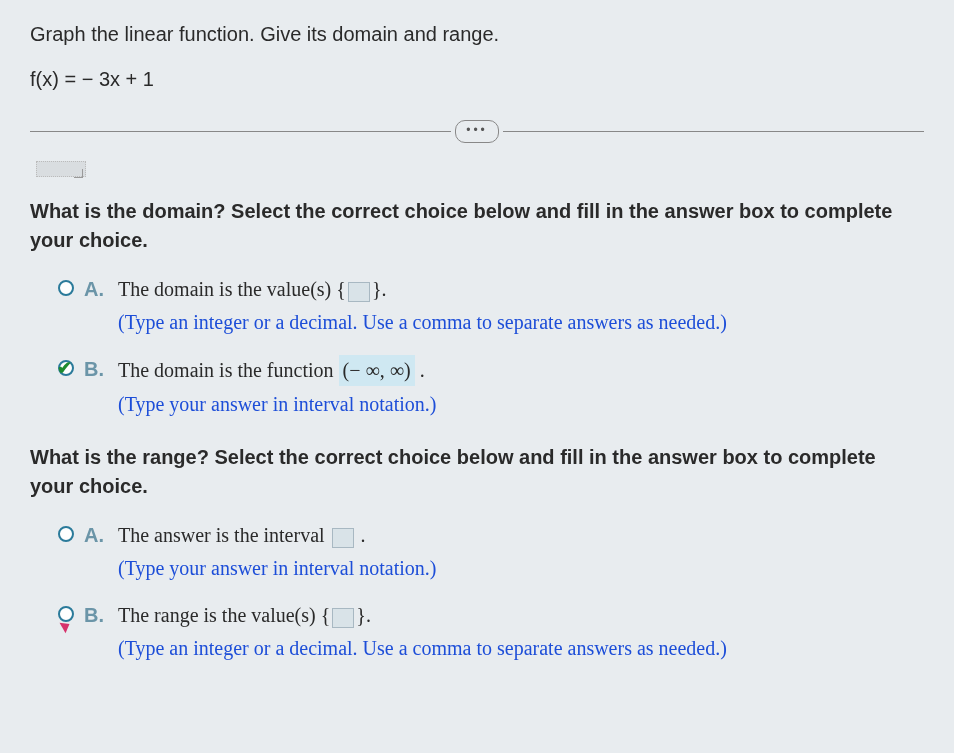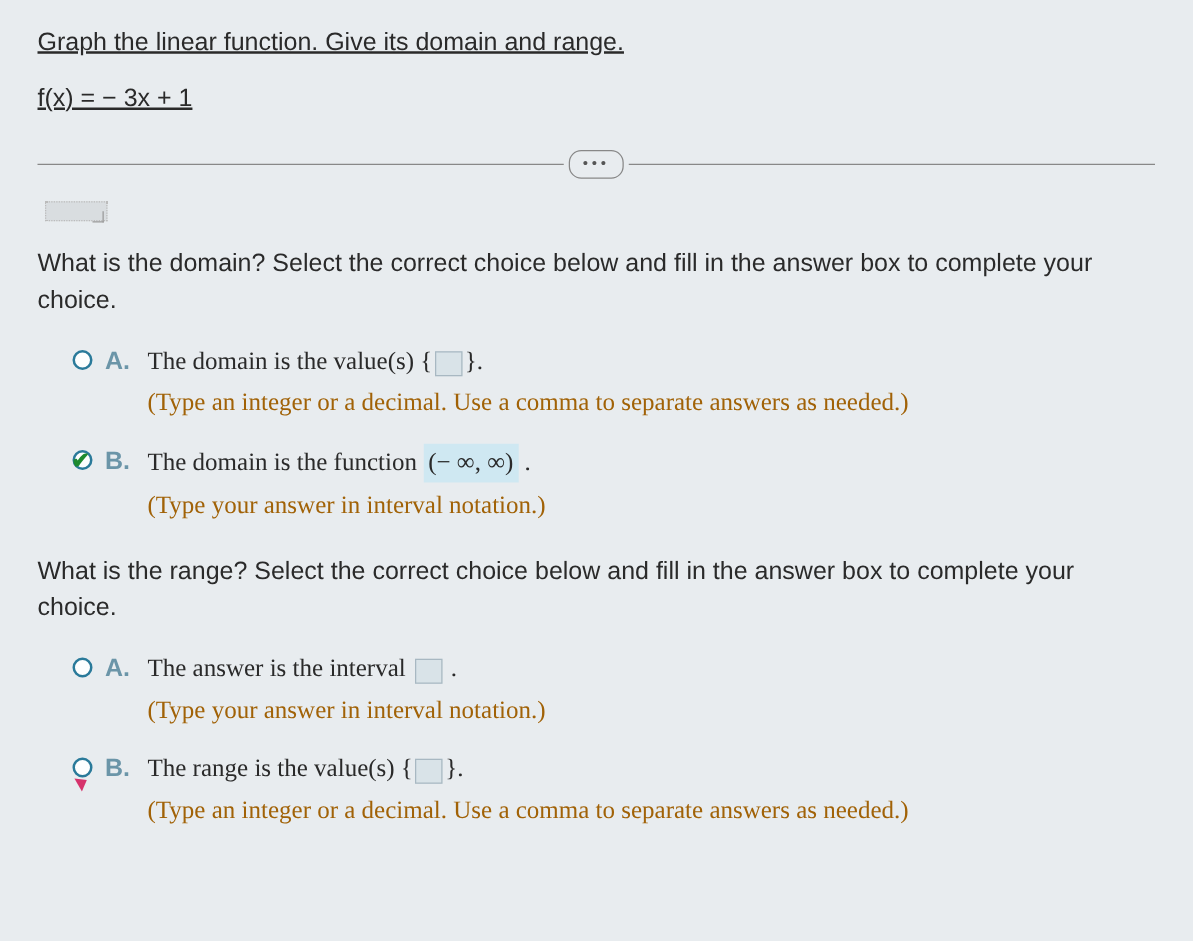--- a/index.html
+++ b/index.html
@@ -6,21 +6,21 @@
   body {
     width: 954px;
     height: 753px;
     background: #e8ecef;
     font-family: Arial, Helvetica, sans-serif;
     color: #2a2a2a;
     padding: 20px 30px;
     font-size: 20px;
     line-height: 1.45;
   }
-  .question-block { margin-bottom: 12px; text-decoration: underline; }
+  .question-block { margin-bottom: 12px; }
   .fn { margin-top: 16px; margin-bottom: 26px; }
   .divider-wrap {
     display: flex;
     align-items: center;
     margin: 8px 0 18px 0;
   }
   .hr {
     flex: 1;
     height: 1px;
     background: #888;
@@ -44,21 +44,21 @@
     margin: 6px 0 20px 6px;
     position: relative;
   }
   .placeholder-img::after{
     content:"";
     position:absolute; right:2px; bottom:-2px;
     width:8px;height:8px;
     border-right:1px solid #999;
     border-bottom:1px solid #999;
   }
-  .prompt { margin-bottom: 20px; }
+  .prompt { margin-bottom: 20px; font-weight: bold; }
   .choices { padding-left: 28px; margin-bottom: 24px; }
   .choice-row { display: flex; align-items: flex-start; margin-bottom: 18px; }
   .radio {
     width: 16px; height: 16px;
     border: 2px solid #2a7a9a;
     border-radius: 50%;
     margin-top: 5px;
     margin-right: 10px;
     flex-shrink: 0;
     background: #fdfefe;
@@ -83,21 +83,21 @@
     border-bottom:6px solid transparent;
     transform: rotate(-30deg);
   }
   .opt-letter {
     color: #6b95a8;
     font-weight: bold;
     margin-right: 10px;
     min-width: 24px;
   }
   .opt-body { flex: 1; font-family: Liberation Serif, serif; }
-  .hint { color: #a16207; margin-top: 4px; }
+  .hint { color: #1d4ed8; margin-top: 4px; }
   .blank-box {
     display: inline-block;
     width: 22px; height: 20px;
     background: #d9e3e8;
     border: 1px solid #a8b8c2;
     vertical-align: middle;
     margin: 0 2px;
   }
   .filled {
     display: inline-block;

